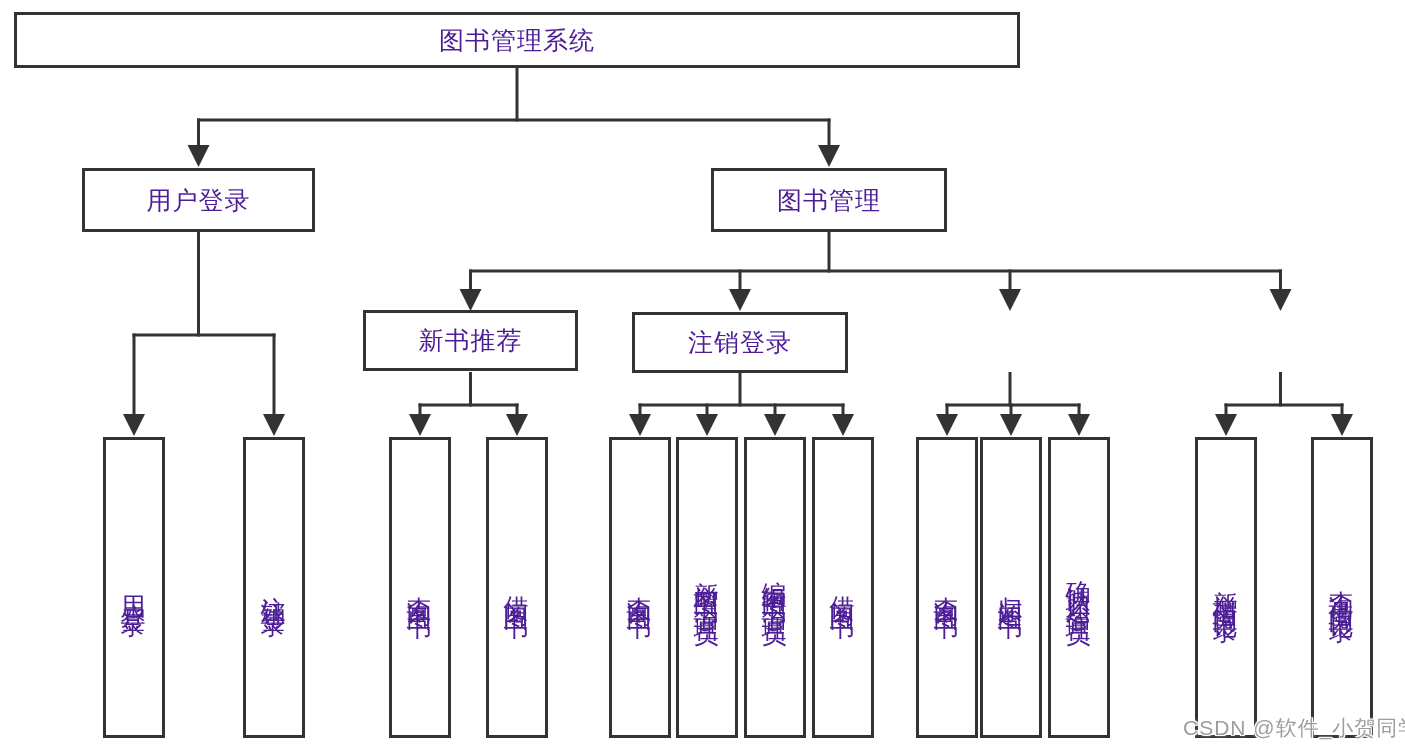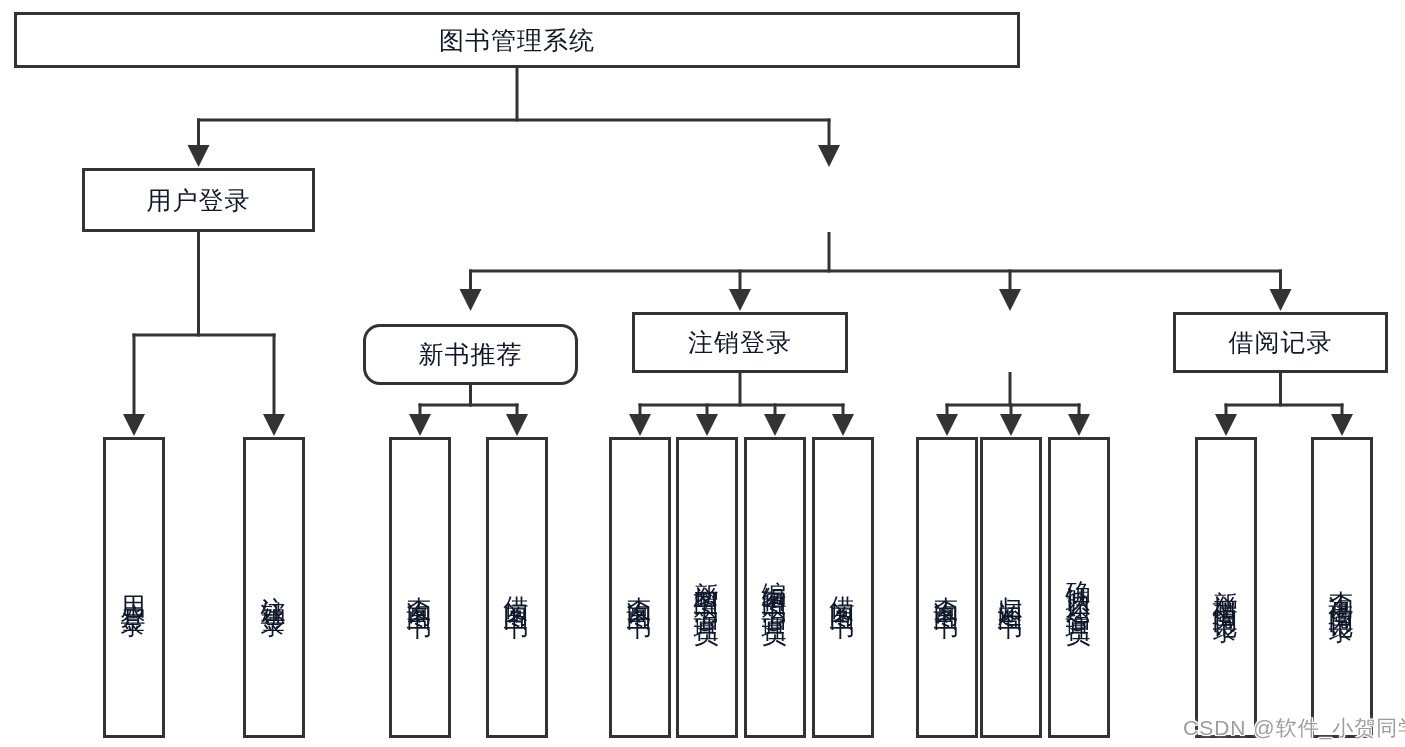--- a/index.html
+++ b/index.html
@@ -31,21 +31,21 @@
     stroke: none;
   }
   .node {
     position: absolute;
     box-sizing: border-box;
     border: 3px solid #333333;
     background: #ffffff;
     display: flex;
     align-items: center;
     justify-content: center;
-    color: #0f172a;
+    color: #4c1d95;
     font-size: 25px;
     letter-spacing: 1px;
     text-align: center;
   }
   .node.v {
     writing-mode: vertical-rl;
     letter-spacing: 6px;
     font-size: 25px;
   }
   .watermark {
@@ -141,24 +141,24 @@
       <line x1="1226" y1="403.5" x2="1226" y2="416"></line>
       <polygon points="1215,414 1237,414 1226,436"></polygon>
       <line x1="1342" y1="403.5" x2="1342" y2="416"></line>
       <polygon points="1331,414 1353,414 1342,436"></polygon>
     </g>
   </svg>
 
   <div class="node" style="left:14px; top:12px; width:1006px; height:56px;">图书管理系统</div>
 
   <div class="node" style="left:82px; top:168px; width:233px; height:64px;">用户登录</div>
+  <div class="node" style="left:711px; top:168px; width:236px; height:64px;">图书管理</div>
 
-  <div class="node" style="left:363px; top:324px; width:215px; height:61px;border-radius:17px;">新书推荐</div>
+  <div class="node" style="left:363px; top:310px; width:215px; height:61px;">新书推荐</div>
   <div class="node" style="left:632px; top:312px; width:216px; height:61px;">注销登录</div>
-  <div class="node" style="left:1173px; top:312px; width:215px; height:61px;">借阅记录</div>
 
   <div class="node v" style="left:103px; top:437px; width:62px; height:301px;">用户登录</div>
   <div class="node v" style="left:243px; top:437px; width:62px; height:301px;">注销登录</div>
 
   <div class="node v" style="left:389px; top:437px; width:62px; height:301px;">查询图书</div>
   <div class="node v" style="left:486px; top:437px; width:62px; height:301px;">借阅图书</div>
 
   <div class="node v" style="left:609px; top:437px; width:62px; height:301px;">查询图书</div>
   <div class="node v" style="left:676px; top:437px; width:62px; height:301px;">新增图书（管理员）</div>
   <div class="node v" style="left:744px; top:437px; width:62px; height:301px;">编辑图书（管理员）</div>

